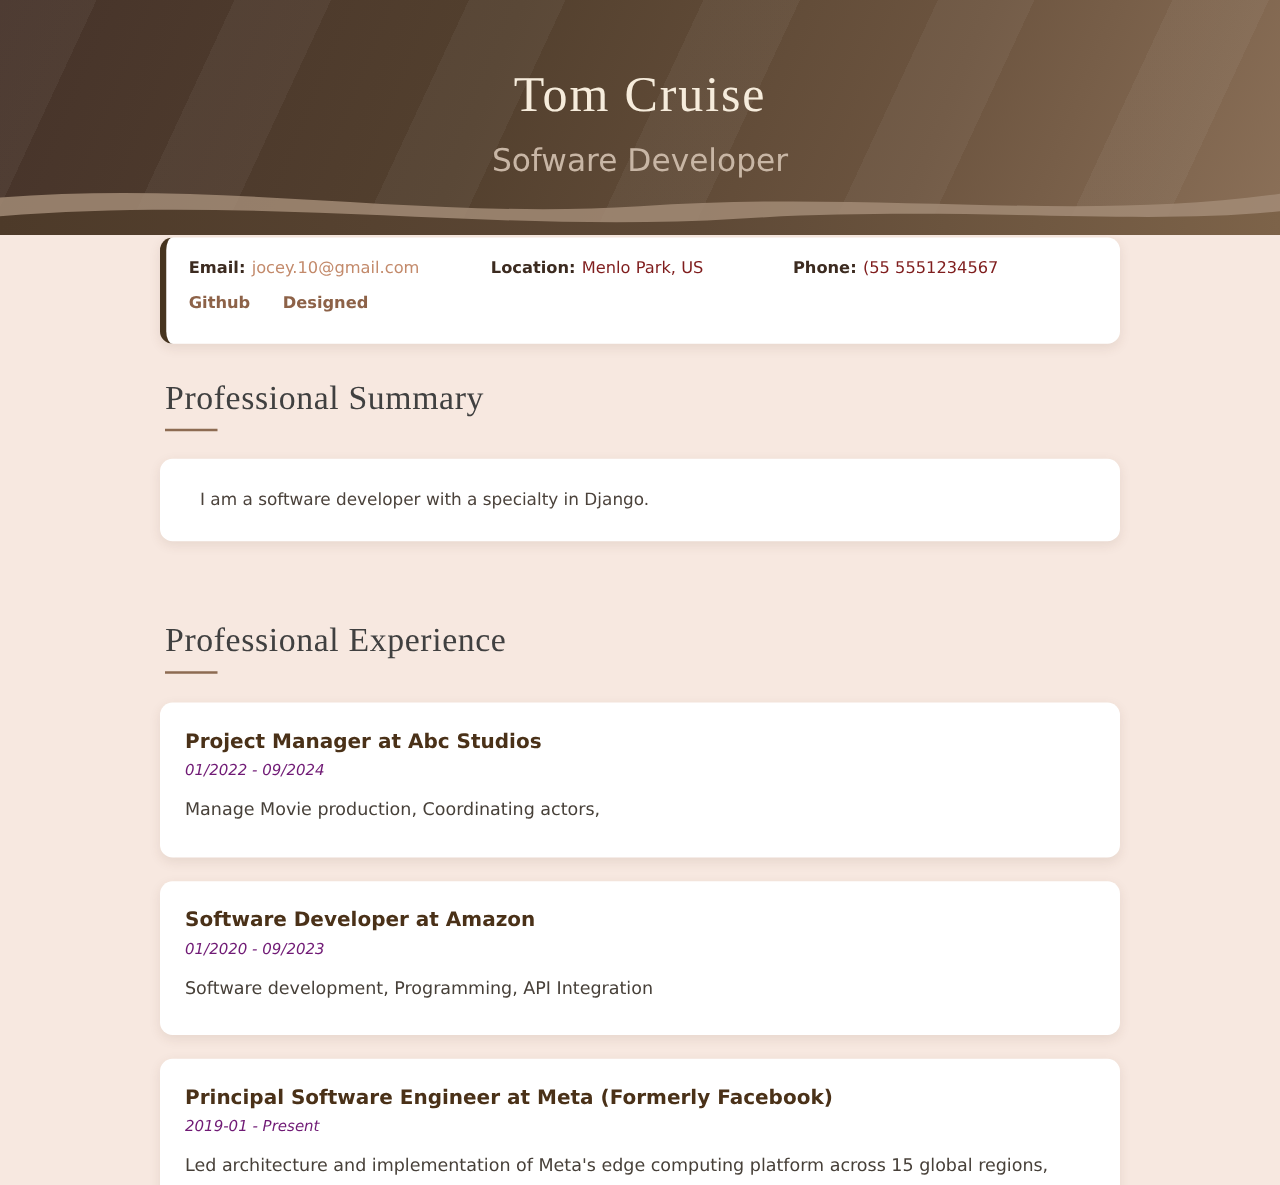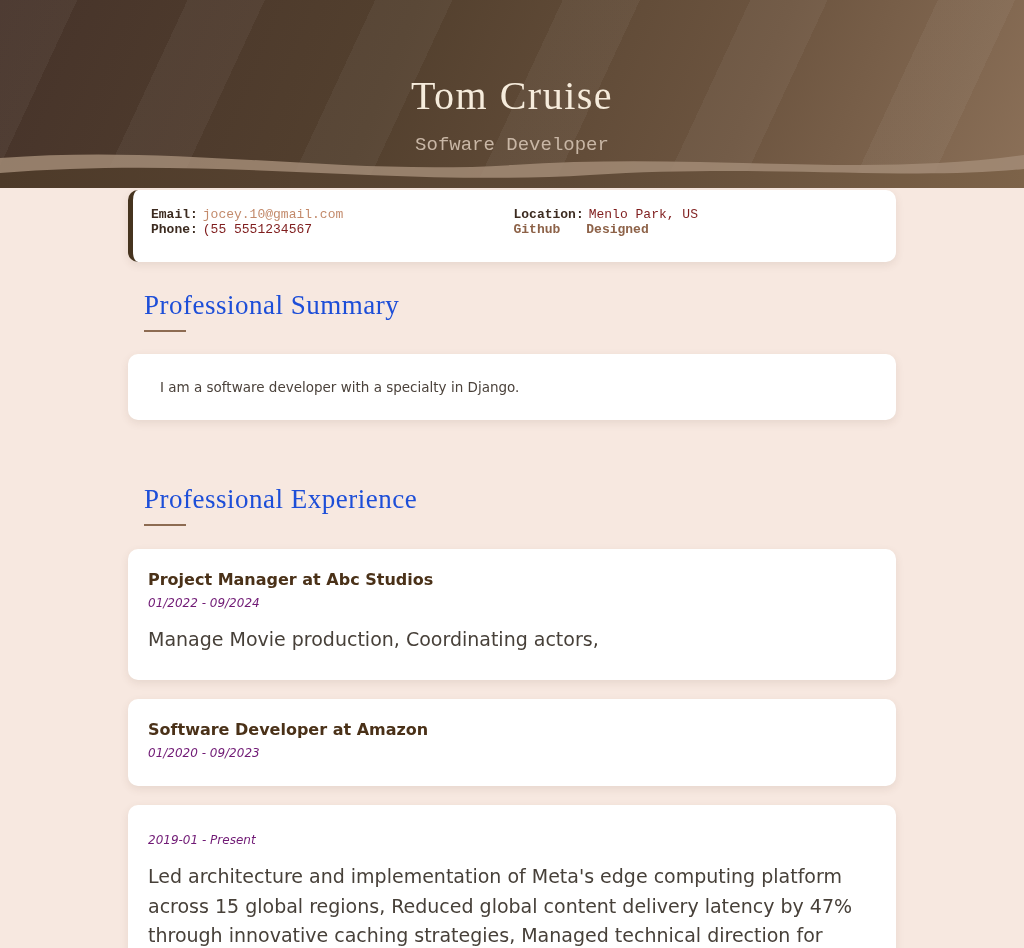--- a/index.html
+++ b/index.html
@@ -25,33 +25,32 @@
     position: absolute;
     inset: 0;
     background: repeating-linear-gradient(115deg,
       rgba(255,255,255,0.045) 0 70px,
       rgba(255,255,255,0.0) 70px 170px);
     pointer-events: none;
   }
   .hero h1 {
     position: relative;
     margin: 0;
-    padding-top: 72px;
+    padding-top: 52px;
     font-family: "Liberation Serif", "DejaVu Serif", serif;
     font-weight: 500;
     font-size: 40px;
     letter-spacing: 1.5px;
     color: #f6ecdc;
   }
   .hero .subtitle {
     position: relative;
     margin: 15px 4px 0;
-    font-size: 19px;
+    font-size: 25px;
     color: #c8b6a5;
-    font-family: Liberation Mono, monospace;
   }
   .hero .waves {
     position: absolute;
     left: 0; bottom: 0;
     width: 100%;
     height: 46px;
     display: block;
   }
 
   
@@ -64,44 +63,44 @@
   }
 
   
   .contact-card {
     margin-top: 2px;
     border-left: 5px solid #46341f;
     padding: 17px 20px 25px 18px;
   }
   .contact-grid {
     display: grid;
-    grid-template-columns: 1fr 1fr;
+    grid-template-columns: 1fr 1fr 1fr;
+    row-gap: 13px;
     font-size: 13px;
     align-items: center;
-    font-family: Liberation Mono, monospace;
   }
   .field-label { font-weight: bold; color: #3c2b20; margin-right: 5px; }
   .field-value { color: #7f1d1d; }
   .soft-link { color: #c38a6b; text-decoration: none; cursor: pointer; }
   .social-link {
     color: #8d6248;
     font-weight: bold;
     text-decoration: none;
     margin-right: 26px;
     cursor: pointer;
   }
 
   
   .section-heading {
     font-family: "Liberation Serif", "DejaVu Serif", serif;
     font-weight: 500;
     font-size: 27px;
     letter-spacing: 0.5px;
-    color: #1d4ed8;
-    margin: 28px 16px 0;
+    color: #404040;
+    margin: 28px 4px 0;
   }
   .section-heading::after {
     content: "";
     display: block;
     width: 42px;
     height: 2px;
     background: #8d6b52;
     margin-top: 9px;
   }
   .section-heading.spaced { margin-top: 64px; }
@@ -128,21 +127,21 @@
     color: #4a3118;
   }
   .job-dates {
     margin: 7px 0 0;
     font-size: 12px;
     font-style: italic;
     color: #701a75;
   }
   .job-desc {
     margin: 15px 0 0;
-    font-size: 19px;
+    font-size: 14px;
     line-height: 1.55;
     color: #474039;
   }
 </style>
 </head>
 <body>
 
 <header class="hero">
   <h1>Tom Cruise</h1>
   <p class="subtitle">Sofware Developer</p>
@@ -187,20 +186,22 @@
 
   <section class="card job-card first">
     <h3 class="job-title">Project Manager at Abc Studios</h3>
     <p class="job-dates">01/2022 - 09/2024</p>
     <p class="job-desc">Manage Movie production, Coordinating actors,</p>
   </section>
 
   <section class="card job-card">
     <h3 class="job-title">Software Developer at Amazon</h3>
     <p class="job-dates">01/2020 - 09/2023</p>
+    <p class="job-desc">Software development, Programming, API Integration</p>
   </section>
 
   <section class="card job-card">
+    <h3 class="job-title">Principal Software Engineer at Meta (Formerly Facebook)</h3>
     <p class="job-dates">2019-01 - Present</p>
     <p class="job-desc">Led architecture and implementation of Meta's edge computing platform across 15 global regions, Reduced global content delivery latency by 47% through innovative caching strategies, Managed technical direction for team of 45 engineers across 3 continents, Designed and implemented critical infrastructure for AR/VR data processing systems</p>
   </section>
 
 </main>
 
 </body></html>

